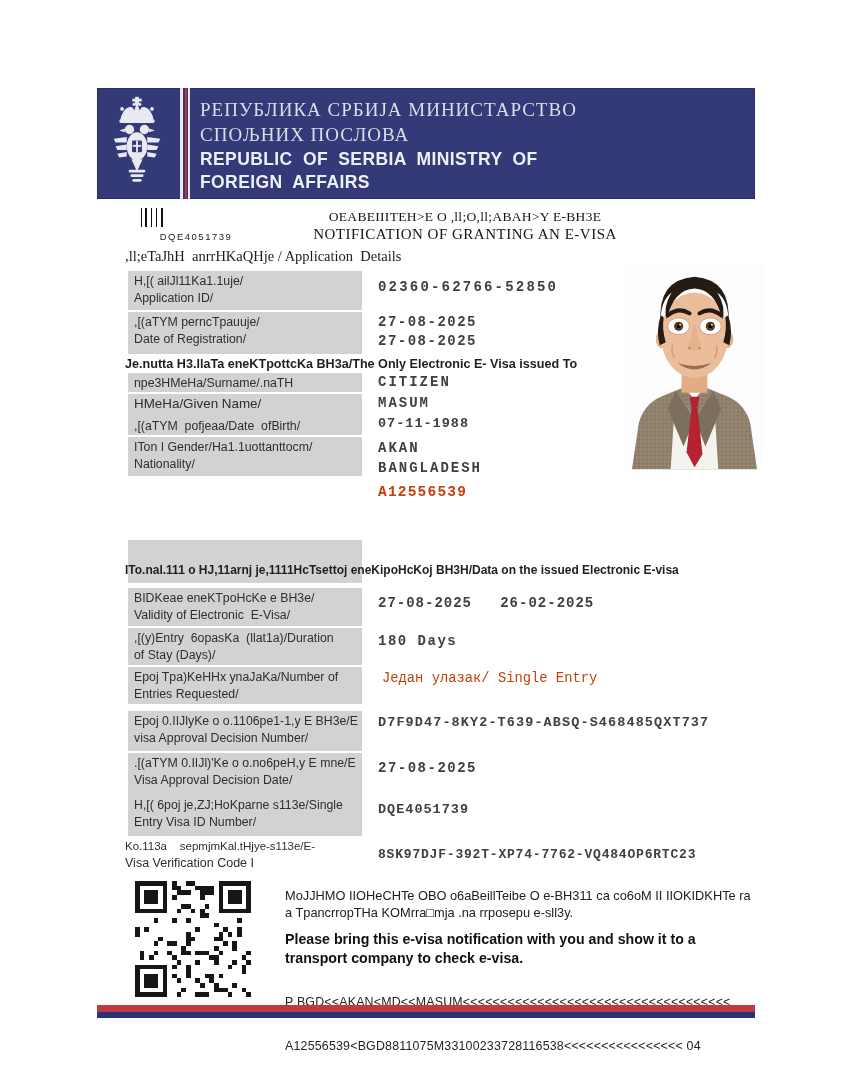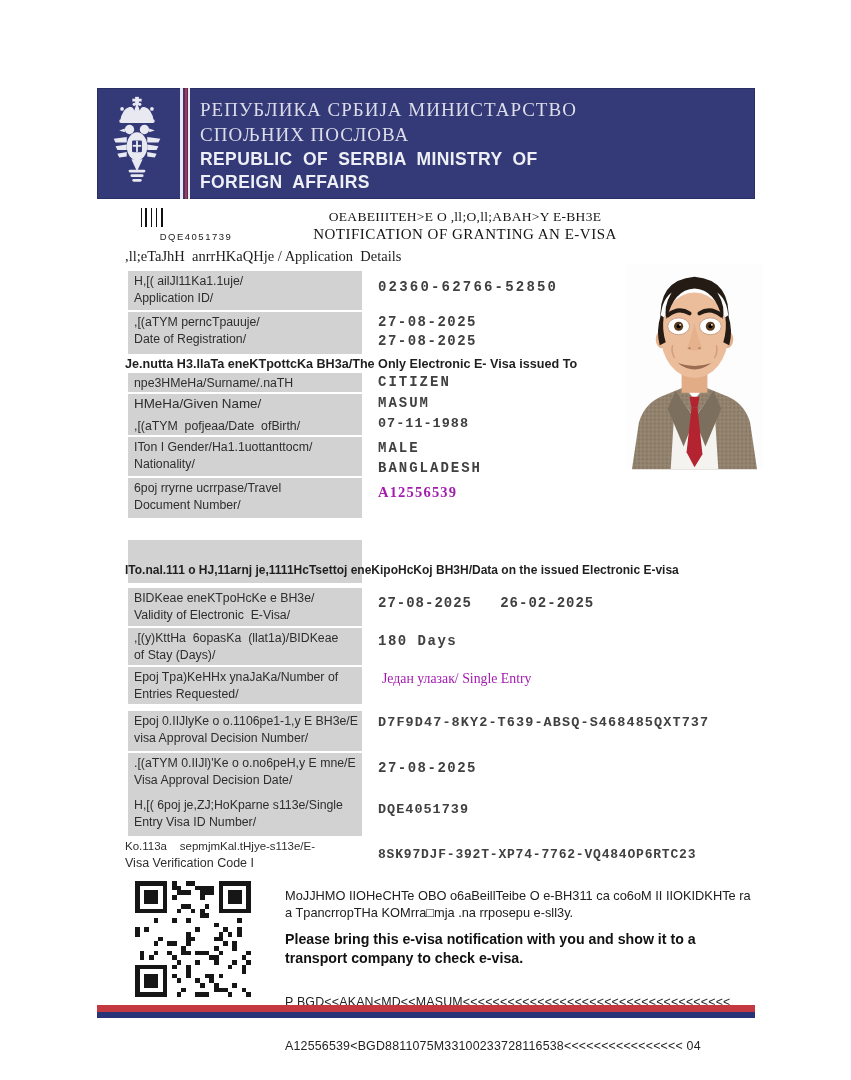--- a/index.html
+++ b/index.html
@@ -30,21 +30,21 @@
   .sec-sans{position:absolute;left:125px;font-size:12.3px;font-weight:600;color:#1f1f1f;
             white-space:pre;z-index:3;}
   
   .lbox{position:absolute;left:128px;width:234px;background:#d2d2d2;z-index:1;
         padding:2px 0 0 6px;box-sizing:border-box;}
   .ll{font-size:12.3px;line-height:16.5px;color:#2e2e2e;white-space:pre;}
   .lbox-empty{position:absolute;left:128px;width:234px;background:#d2d2d2;z-index:1;}
   
   .val{position:absolute;white-space:pre;}
   .vmono{font-family:"Liberation Mono",monospace;color:#404040;}
-  .vsans{font-family:Liberation Serif, serif;color:#a21caf;}
+  .vsans{font-family:Liberation Mono, monospace;color:#c2410c;}
   
   .photo{position:absolute;left:626px;top:263px;width:137px;height:207px;background:#fefefe;}
   
   .qr{position:absolute;left:135px;top:881px;width:116px;height:116px;}
   .note-sr{position:absolute;left:285px;top:888px;width:470px;font-size:12.8px;
            line-height:16.5px;color:#202020;white-space:pre-line;}
   .note-en{position:absolute;left:285px;top:930px;width:472px;font-size:14.2px;
            font-weight:700;line-height:18.5px;color:#111;white-space:pre-line;}
   .mrz{position:absolute;left:285px;top:966px;width:480px;font-size:12.4px;
        line-height:14.5px;color:#232323;letter-spacing:0.2px;white-space:pre;}
@@ -147,27 +147,23 @@
 
   <div class="lbox" style="top:416px;height:19px;">
     <div class="ll">,[(aTYM  pofjeaa/Date  ofBirth/</div>
   </div>
   <div class="val vmono" style="left:378px;top:416px;font-size:13.5px;font-weight:600;letter-spacing:1px;">07-11-1988</div>
 
   <div class="lbox" style="top:437px;height:39px;">
     <div class="ll">ITon I Gender/Ha1.1uottanttocm/</div>
     <div class="ll">Nationality/</div>
   </div>
-  <div class="val vmono" style="left:378px;top:440px;font-size:14px;font-weight:700;letter-spacing:2px;">MALE</div>
+  <div class="val vmono" style="left:378px;top:440px;font-size:14px;font-weight:700;letter-spacing:2px;">AKAN</div>
   <div class="val vmono" style="left:378px;top:460px;font-size:14px;font-weight:700;letter-spacing:2px;">BANGLADESH</div>
 
-  <div class="lbox" style="top:478px;height:40px;">
-    <div class="ll">6poj rryrne ucrrpase/Travel</div>
-    <div class="ll">Document Number/</div>
-  </div>
   <div class="val vsans" style="left:378px;top:484px;font-size:14.5px;font-weight:600;letter-spacing:1.2px;">A12556539</div>
 
   <svg class="photo" viewBox="0 0 138 207">
     <defs>
       <pattern id="tweed" width="4" height="4" patternUnits="userSpaceOnUse">
         <rect width="4" height="4" fill="#93836e"></rect>
         <circle cx="1" cy="1" r="0.7" fill="#6e6152"></circle>
         <circle cx="3" cy="3" r="0.6" fill="#a79a86"></circle>
       </pattern>
     </defs>
@@ -207,21 +203,21 @@
   <div class="lbox-empty" style="top:540px;height:43px;"></div>
   <div class="sec-sans" style="top:563px;font-size:12px;">ITo.nal.111 o HJ,11arnj je,1111HcTsettoj eneKipoHcKoj BH3H/Data on the issued Electronic E-visa</div>
 
   <div class="lbox" style="top:588px;height:38px;">
     <div class="ll">BIDKeae eneKTpoHcKe e BH3e/</div>
     <div class="ll">Validity of Electronic  E-Visa/</div>
   </div>
   <div class="val vmono" style="left:378px;top:595px;font-size:14px;font-weight:600;letter-spacing:1px;">27-08-2025   26-02-2025</div>
 
   <div class="lbox" style="top:628px;height:37px;">
-    <div class="ll">,[(y)KttHa  6opasKa  (llat1a)/BIDKeae</div>
+    <div class="ll">,[(y)Entry  6opasKa  (llat1a)/Duration</div>
     <div class="ll">of Stay (Days)/</div>
   </div>
   <div class="val vmono" style="left:378px;top:633px;font-size:14px;font-weight:600;letter-spacing:1.5px;">180 Days</div>
 
   <div class="lbox" style="top:667px;height:37px;">
     <div class="ll">Epoj Tpa)KeHHx ynaJaKa/Number of</div>
     <div class="ll">Entries Requested/</div>
   </div>
   <div class="val vsans" style="left:382px;top:671px;font-size:13.8px;">Један улазак/ Single Entry</div>
 

